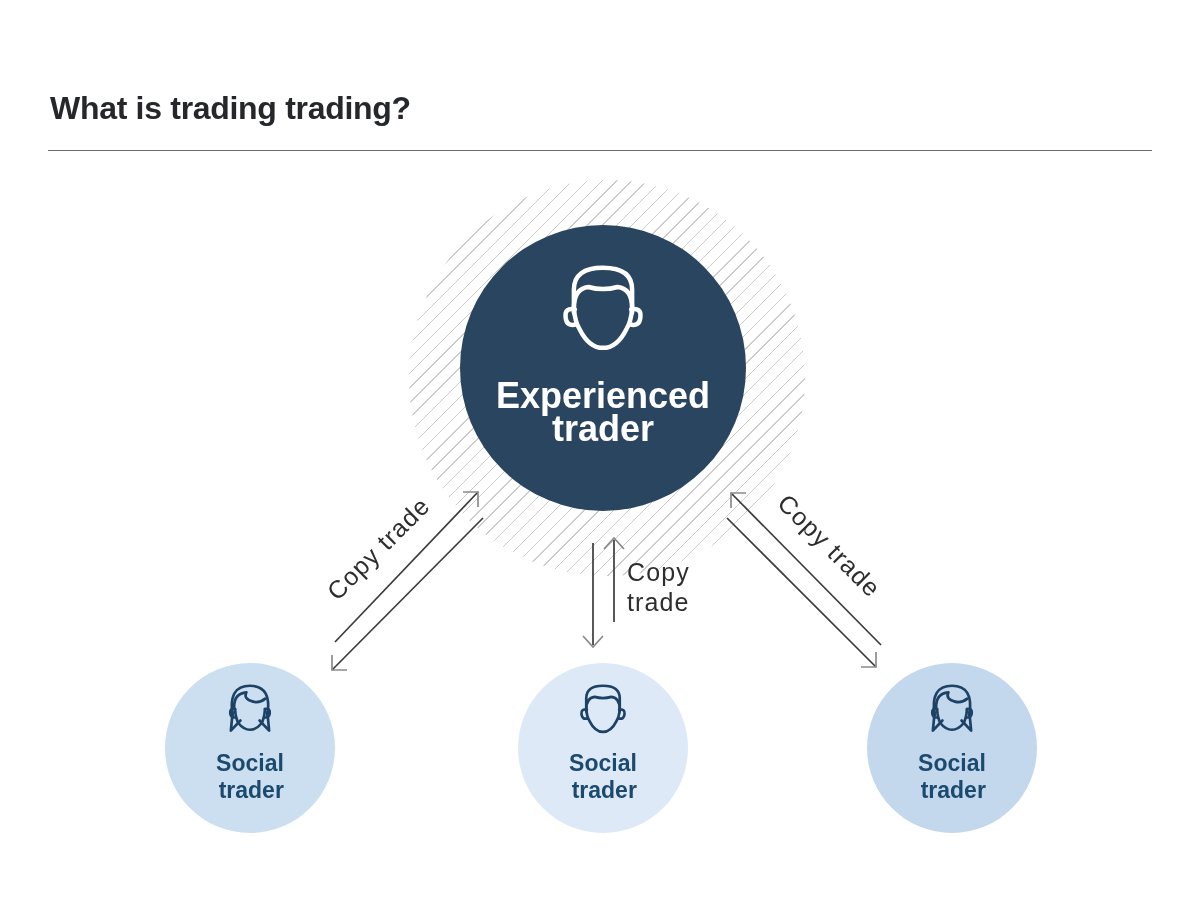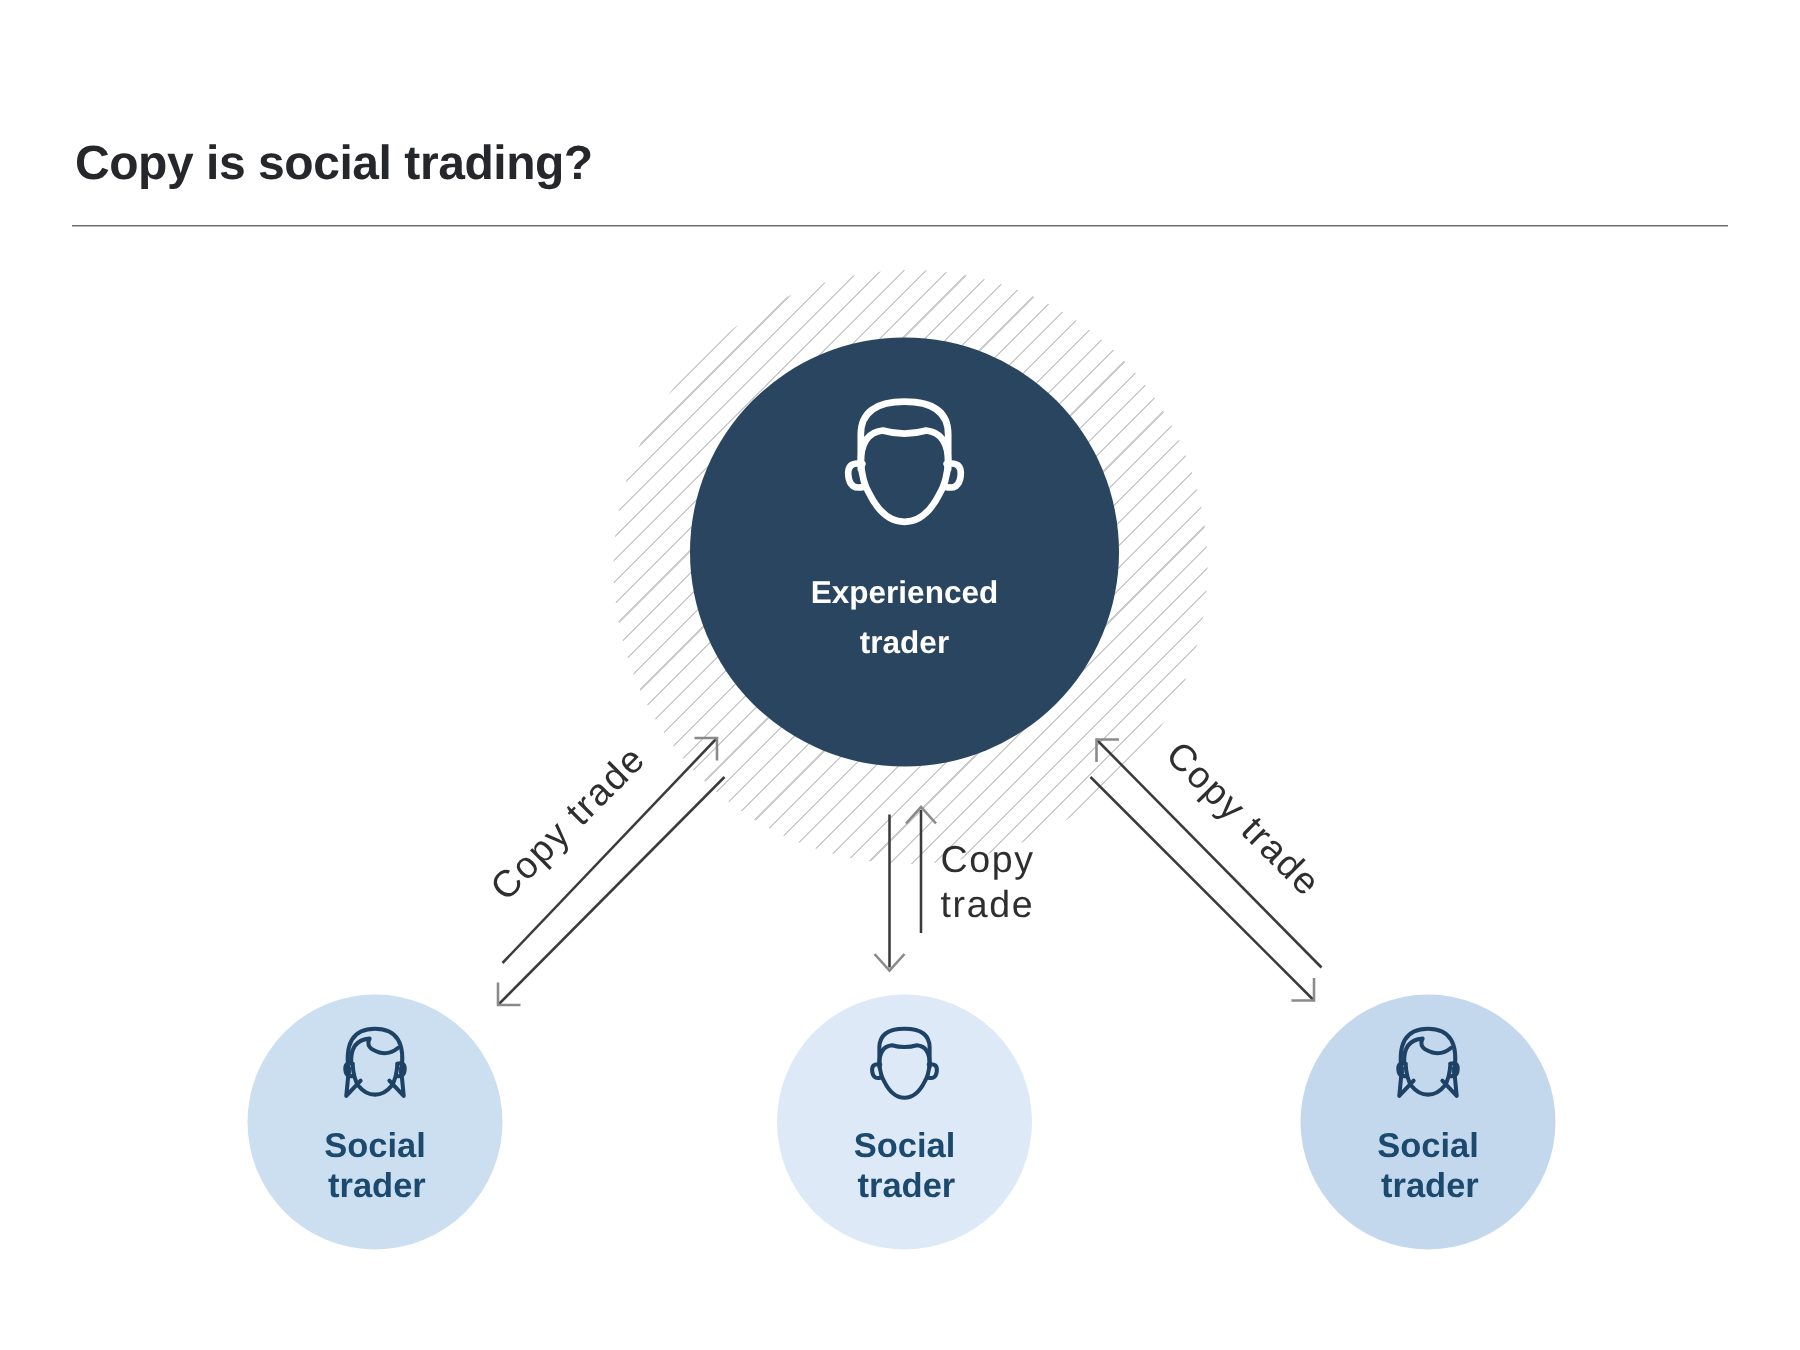--- a/index.html
+++ b/index.html
@@ -21,21 +21,21 @@
   }
   .node{
     position:absolute;border-radius:50%;
     display:flex;flex-direction:column;align-items:center;box-sizing:border-box;
   }
   .node-experienced{
     left:460px;top:225px;width:286px;height:286px;background:#2a4560;color:#ffffff;
   }
   .node-experienced .face-svg{margin-top:29px;width:104px;height:117px;}
   .node-experienced .node-label{
-    margin-top:8px;font-size:21px;font-weight:bold;line-height:33px;text-align:center;
+    margin-top:8px;font-size:36px;font-weight:bold;line-height:33px;text-align:center;
   }
   .node-social{width:170px;height:170px;top:663px;}
   .node-social .face-svg{margin-top:15px;width:60px;height:67px;}
   .node-social .node-label{
     margin-top:5px;font-size:23px;font-weight:bold;line-height:27px;text-align:right;color:#1b4a6e;
   }
   .node-social-left{left:165px;background:#cbdff0;}
   .node-social-middle{left:518px;background:#dde9f6;}
   .node-social-right{left:867px;background:#c3d8ed;}
   .face-stroke{fill:none;stroke-linecap:round;stroke-linejoin:round;}
@@ -47,21 +47,21 @@
   .arrow-label{
     font-family:"Liberation Sans", sans-serif;
     font-size:25px;fill:#2e2e2e;letter-spacing:1.1px;font-weight:400;
   }
 </style>
 </head>
 <body>
 
 <div class="canvas">
 
-  <h1 class="page-title">Copy is social trading?</h1>
+  <h1 class="page-title">What is trading trading?</h1>
   <div class="title-divider"></div>
 
   <div class="hatch-circle"></div>
 
   <div class="node node-experienced">
     <svg class="face-svg" viewBox="0 0 100 112">
       <g class="face-stroke face-white">
         <path d="M22 56 L22 34 Q22 13 50 13 Q78 13 78 34 L78 56"></path>
         <path d="M22 52 Q22 33 36 31.5 Q50 35.5 64 31.5 Q78 33 78 52"></path>
         <path d="M22 52 Q23 65 27.5 72 Q36.5 90 50 90 Q63.5 90 72.5 72 Q77 65 78 52"></path>

